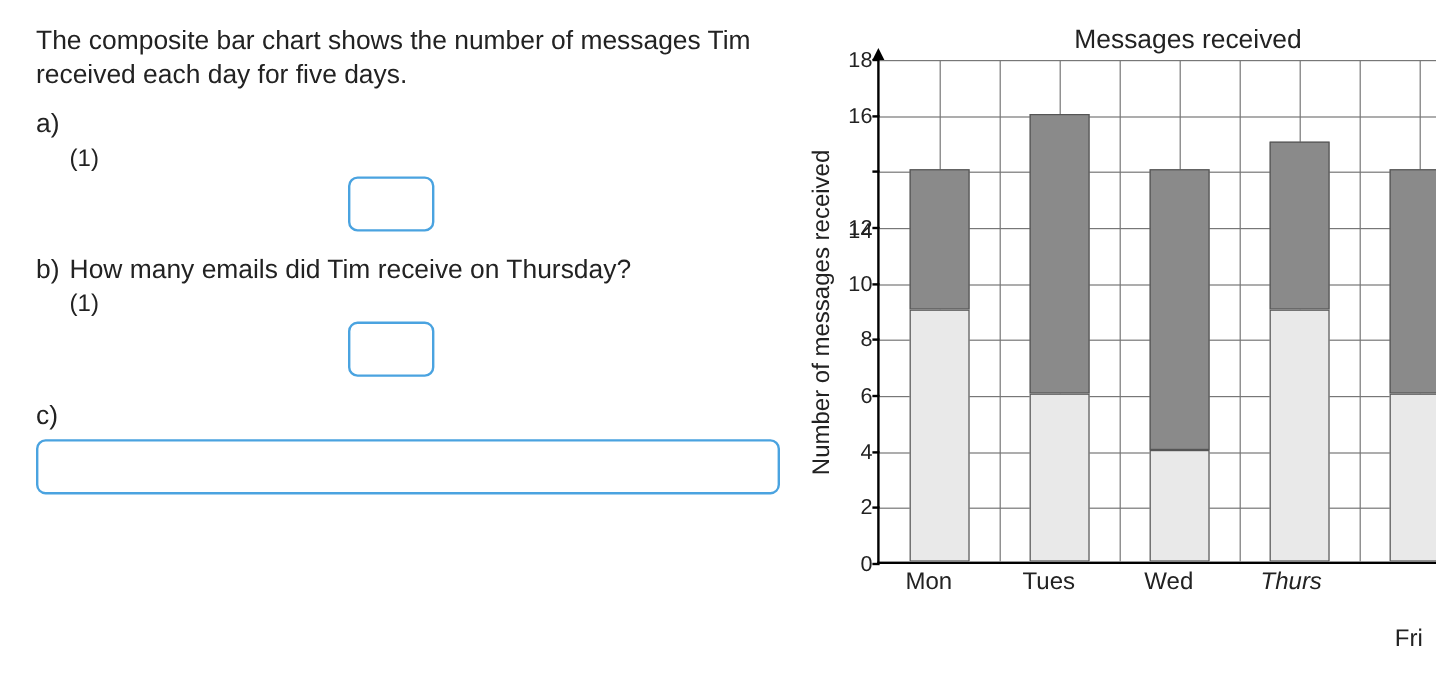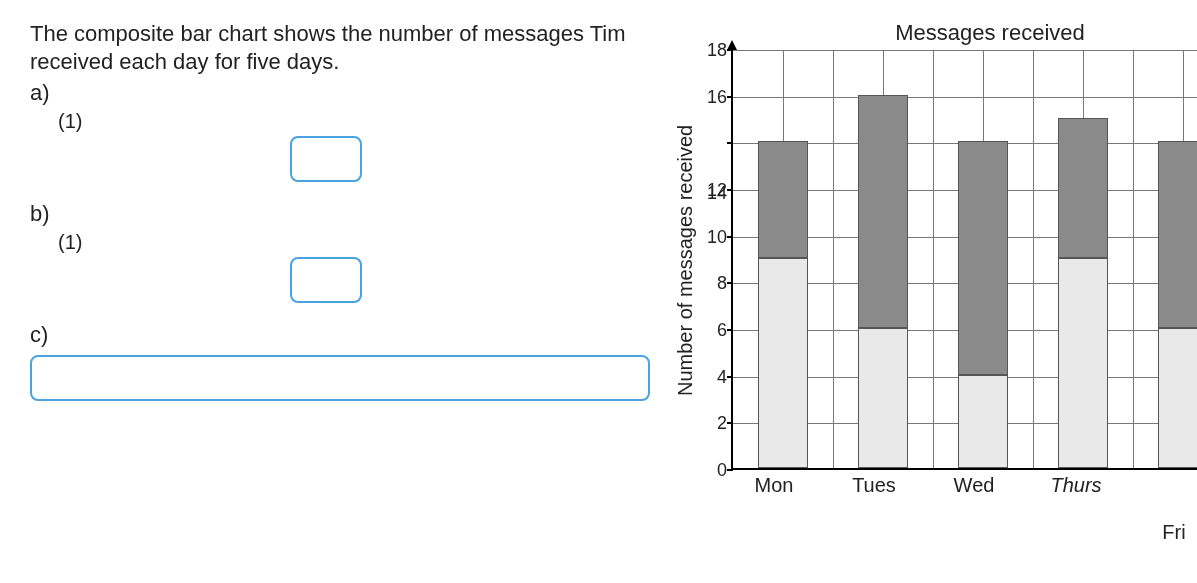--- a/index.html
+++ b/index.html
@@ -15,21 +15,21 @@
   }
   .container {
     display: flex;
     gap: 20px;
   }
   .left-col {
     flex: 0 0 400px;
     line-height: 1.25;
   }
   .intro {
-    margin-bottom: 4px;
+    margin-bottom: 14px;
   }
   .question {
     margin-bottom: 18px;
   }
   .q-body {
     padding-left: 28px;
   }
   .marks {
     font-size: 20px;
   }
@@ -161,20 +161,21 @@
       </div>
       <div class="q-body">
         <span class="marks">(1)</span>
       </div>
       <span class="answer-box"></span>
     </div>
 
     <div class="question">
       <div class="q-row">
         <span class="q-label">b)</span>
+        <span>How many emails did Tim receive on Thursday?</span>
       </div>
       <div class="q-body">
         <span class="marks">(1)</span>
       </div>
       <span class="answer-box"></span>
     </div>
 
     <div class="qc-wrap">
       <div class="q-row">
         <span class="q-label">c)</span>

